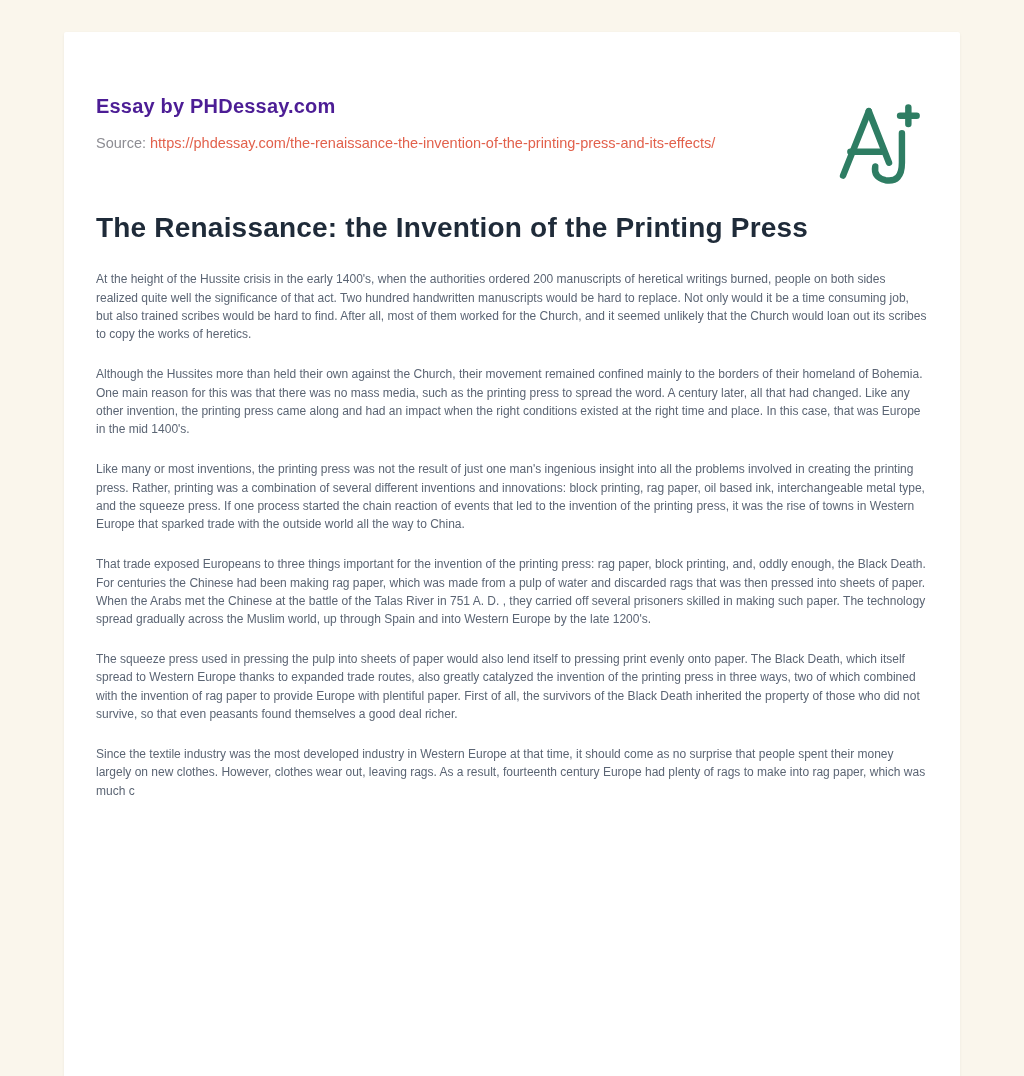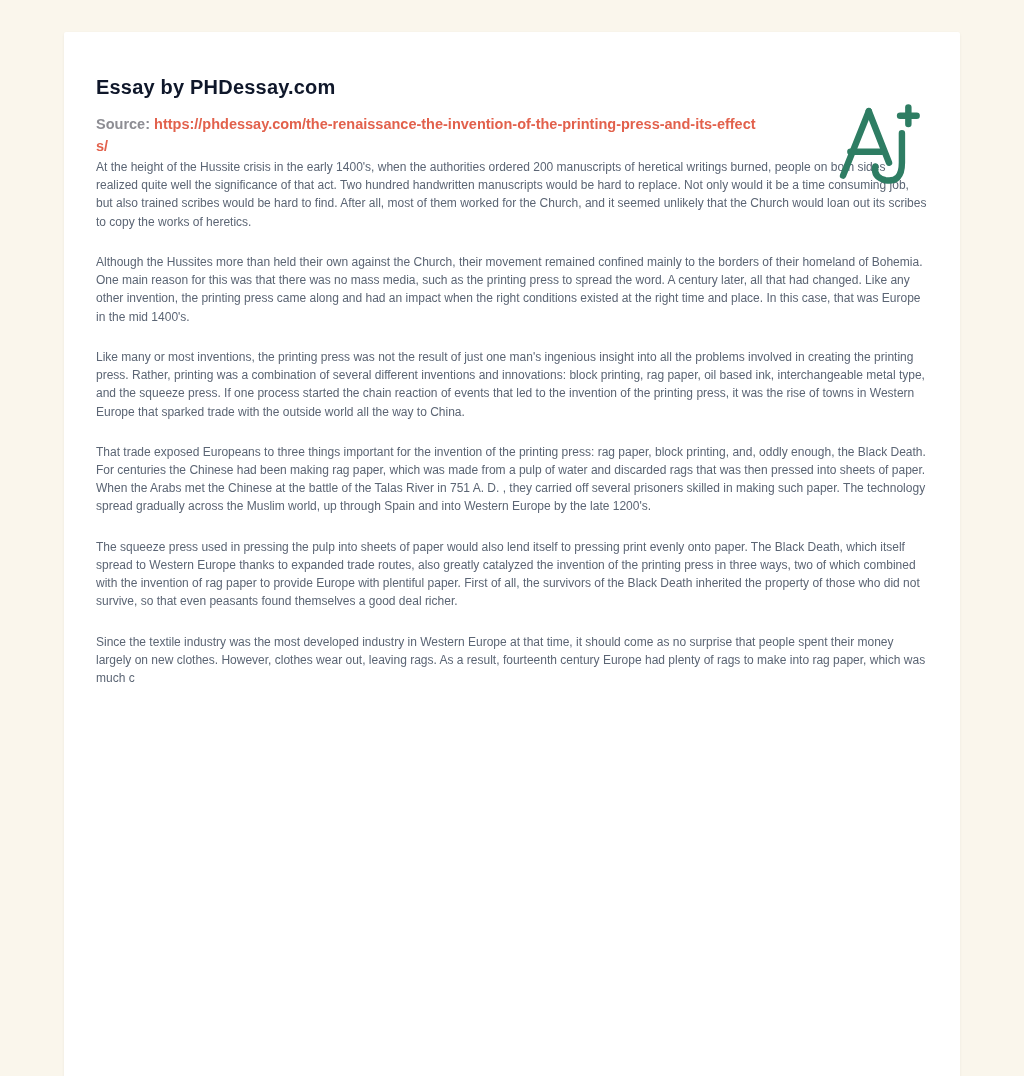--- a/index.html
+++ b/index.html
@@ -18,31 +18,30 @@
     min-height: 1100px;
     background: #ffffff;
     border-radius: 2px;
     box-shadow: 0 1px 3px rgba(0,0,0,0.06);
     padding: 40px 32px 32px 32px;
     position: relative;
   }
   .byline {
     font-size: 20px;
     font-weight: bold;
-    color: #0f172a;
-    margin: 4px 0 14px 0;
+    color: #4c1d95;
+    margin: 23px 0 14px 0;
     letter-spacing: 0.2px;
   }
   .source-line {
     font-size: 14.5px;
     color: #8d8d93;
     line-height: 1.55;
     max-width: 660px;
     word-break: break-all;
-    font-weight: bold;
   }
   .source-link {
     color: #e2614c;
     text-decoration: none;
   }
   .logo-wrap {
     position: absolute;
     top: 68px;
     right: 36px;
     width: 92px;
@@ -81,20 +80,21 @@
       <path d="M40 10 L62 66"></path>
       <path d="M20 54 L54 54"></path>
 
       <path d="M83 6 L83 24"></path>
       <path d="M74 15 L92 15"></path>
 
       <path d="M76 34 L76 66 Q76 88 58 85 Q45 82 47 70"></path>
     </svg>
   </div>
 
+  <h1 class="article-title">The Renaissance: the Invention of the Printing Press</h1>
 
   <div class="article-body">
     <p>At the height of the Hussite crisis in the early 1400's, when the authorities ordered 200 manuscripts of heretical writings burned, people on both sides realized quite well the significance of that act. Two hundred handwritten manuscripts would be hard to replace. Not only would it be a time consuming job, but also trained scribes would be hard to find. After all, most of them worked for the Church, and it seemed unlikely that the Church would loan out its scribes to copy the works of heretics.</p>
     <p>Although the Hussites more than held their own against the Church, their movement remained confined mainly to the borders of their homeland of Bohemia. One main reason for this was that there was no mass media, such as the printing press to spread the word. A century later, all that had changed. Like any other invention, the printing press came along and had an impact when the right conditions existed at the right time and place. In this case, that was Europe in the mid 1400's.</p>
     <p>Like many or most inventions, the printing press was not the result of just one man's ingenious insight into all the problems involved in creating the printing press. Rather, printing was a combination of several different inventions and innovations: block printing, rag paper, oil based ink, interchangeable metal type, and the squeeze press. If one process started the chain reaction of events that led to the invention of the printing press, it was the rise of towns in Western Europe that sparked trade with the outside world all the way to China.</p>
     <p>That trade exposed Europeans to three things important for the invention of the printing press: rag paper, block printing, and, oddly enough, the Black Death. For centuries the Chinese had been making rag paper, which was made from a pulp of water and discarded rags that was then pressed into sheets of paper. When the Arabs met the Chinese at the battle of the Talas River in 751 A. D. , they carried off several prisoners skilled in making such paper. The technology spread gradually across the Muslim world, up through Spain and into Western Europe by the late 1200's.</p>
     <p>The squeeze press used in pressing the pulp into sheets of paper would also lend itself to pressing print evenly onto paper. The Black Death, which itself spread to Western Europe thanks to expanded trade routes, also greatly catalyzed the invention of the printing press in three ways, two of which combined with the invention of rag paper to provide Europe with plentiful paper. First of all, the survivors of the Black Death inherited the property of those who did not survive, so that even peasants found themselves a good deal richer.</p>
     <p>Since the textile industry was the most developed industry in Western Europe at that time, it should come as no surprise that people spent their money largely on new clothes. However, clothes wear out, leaving rags. As a result, fourteenth century Europe had plenty of rags to make into rag paper, which was much c</p>
   </div>
 

